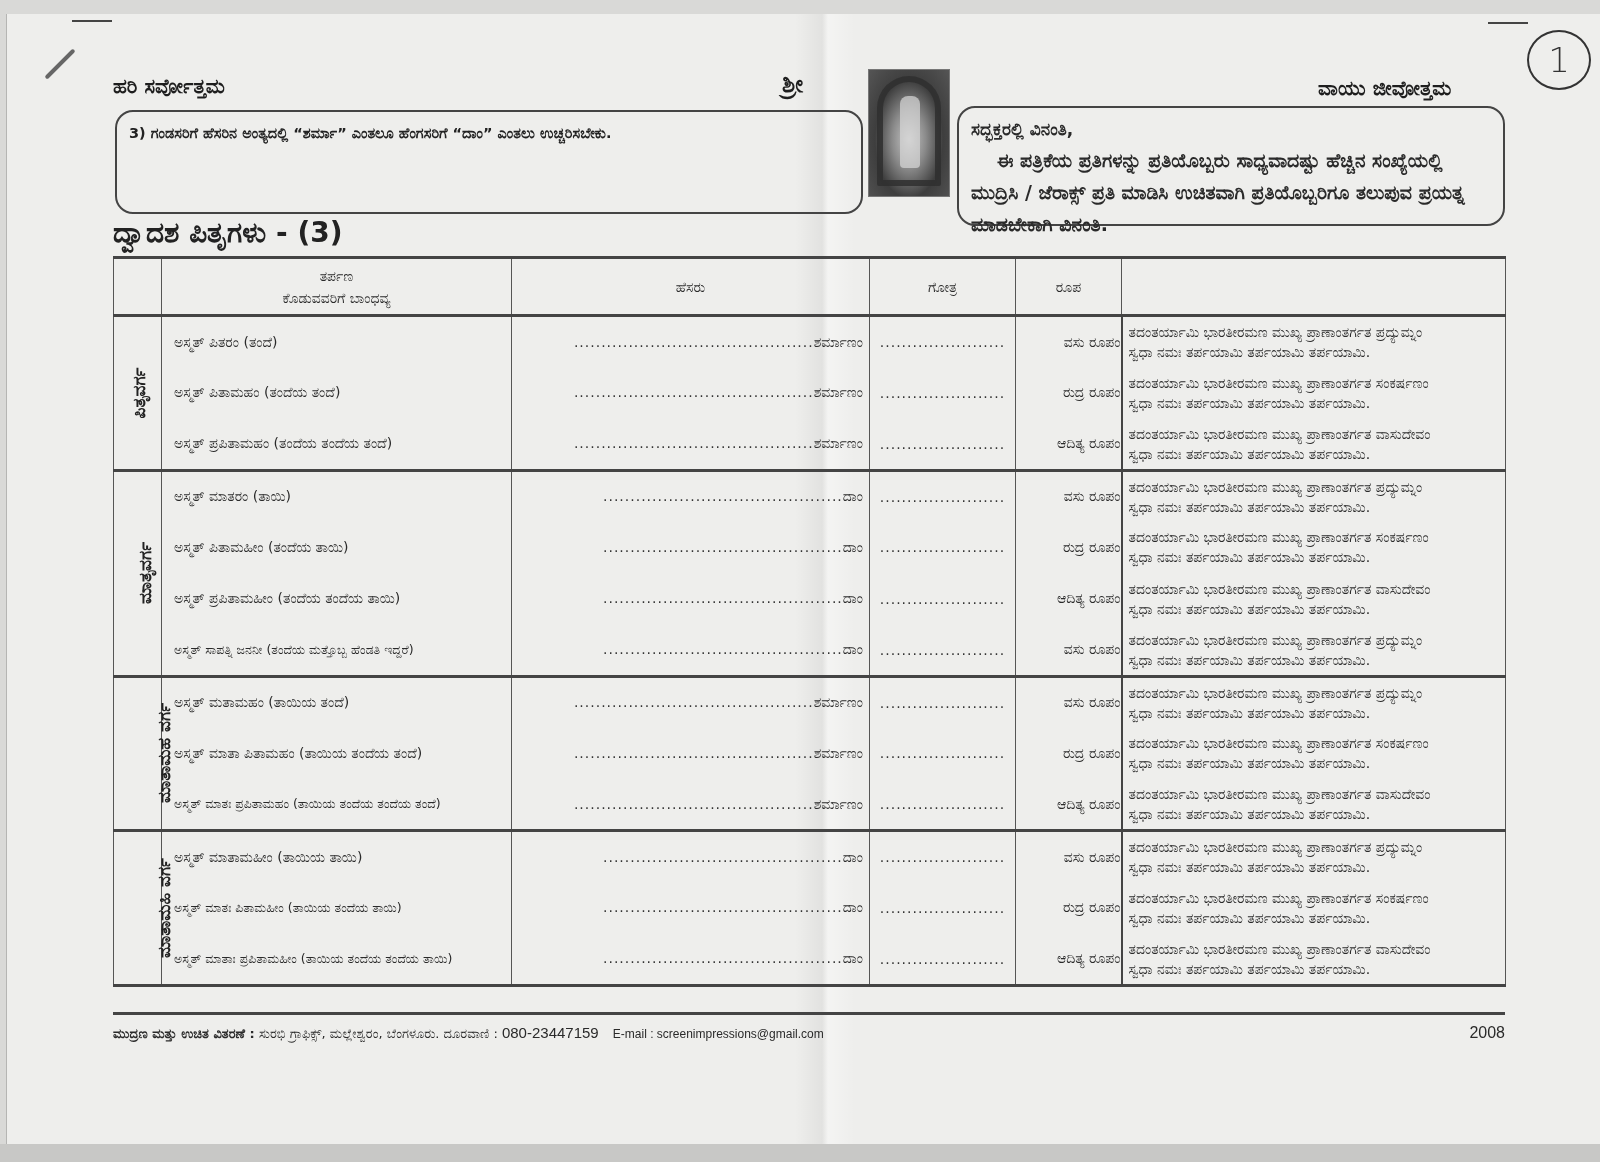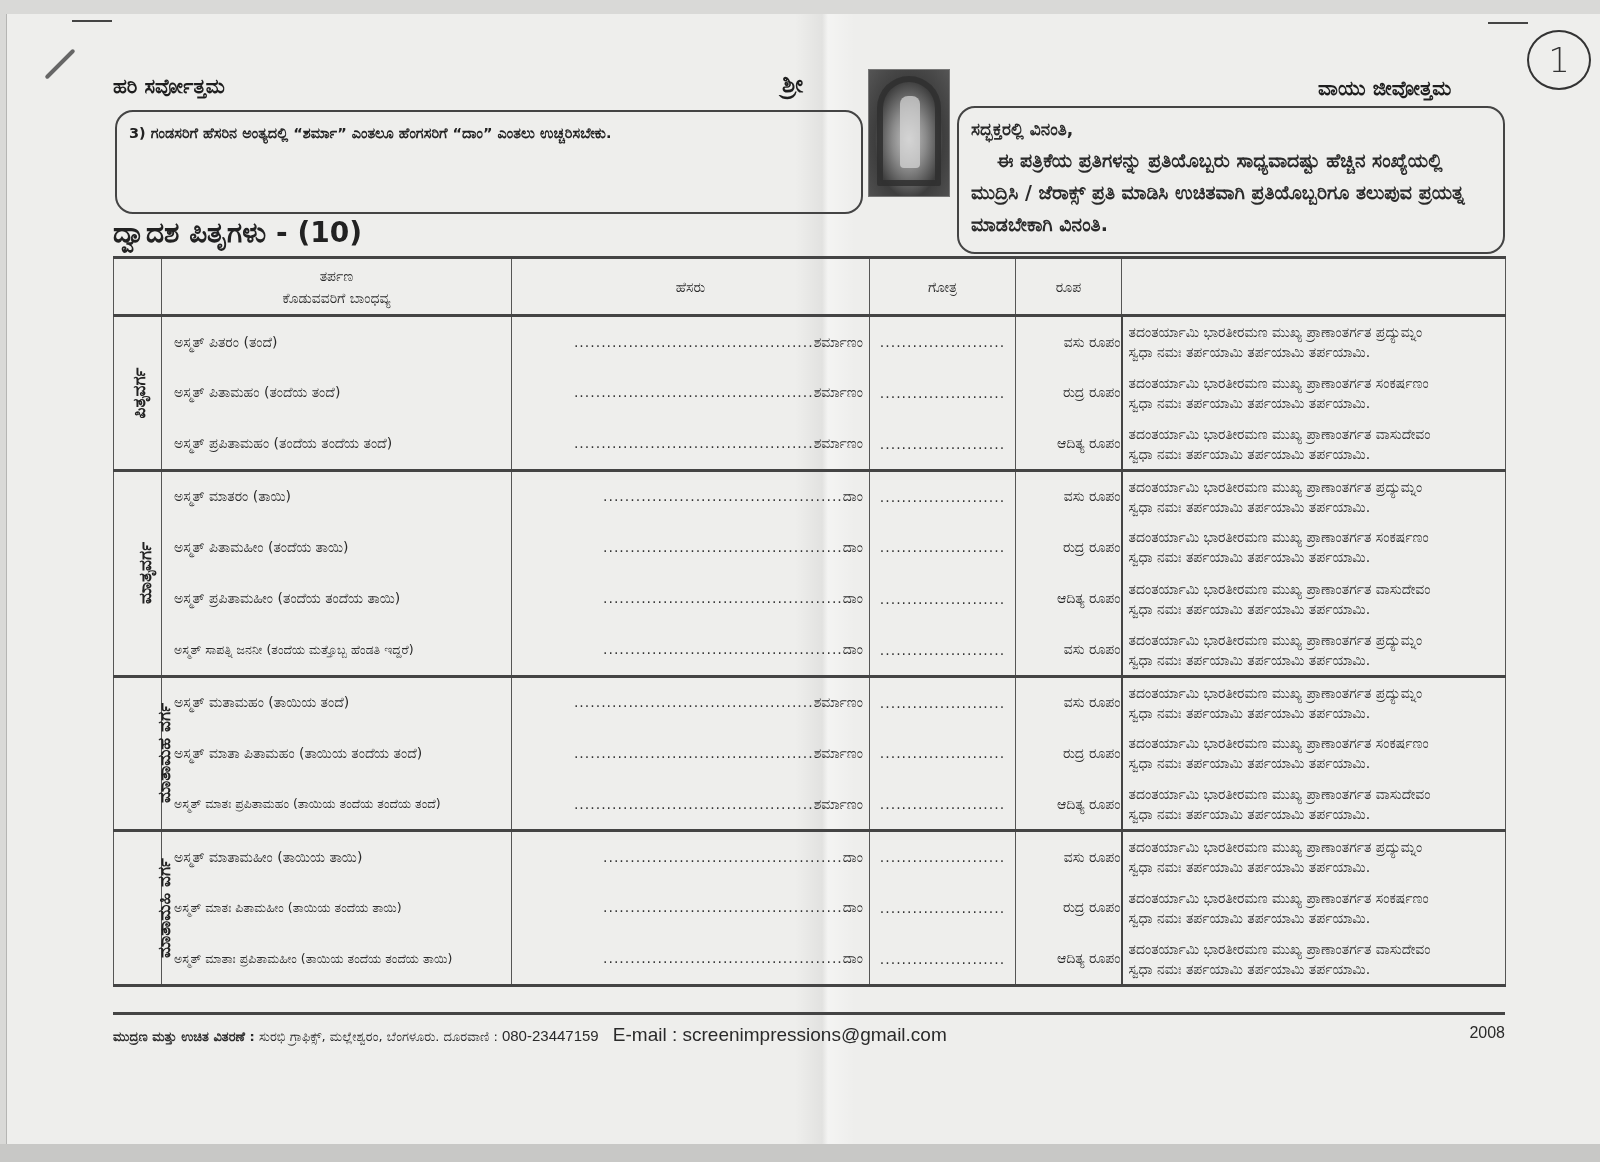--- a/index.html
+++ b/index.html
@@ -38,21 +38,21 @@
     border: 1px solid #777;
   }
   .photo .arch { position: absolute; left: 8px; top: 6px; width: 64px; height: 110px; border: 6px solid #2f2f2f; border-radius: 32px 32px 2px 2px; opacity: 0.85; }
   .photo .figure { position: absolute; left: 31px; top: 26px; width: 20px; height: 72px; background: #d9d9d9; border-radius: 8px 8px 4px 4px; opacity: 0.7; }
   .notice-box {
     position: absolute; left: 115px; top: 110px; width: 748px; height: 104px;
     border: 2px solid #444; border-radius: 18px; padding: 8px 12px;
   }
   .notice-box .ln { font-size: 14.5px; font-weight: bold; line-height: 26px; white-space: nowrap; color: #222; }
   .appeal-box {
-    position: absolute; left: 957px; top: 106px; width: 548px; height: 148px;
+    position: absolute; left: 957px; top: 106px; width: 548px; height: 120px;
     border: 2px solid #444; border-radius: 18px; padding: 6px 12px;
   }
   .appeal-box .greet { font-size: 17px; font-weight: bold; line-height: 30px; }
   .appeal-box .body { font-size: 19px; font-weight: bold; line-height: 32px; text-indent: 26px; }
   .doc-title { position: absolute; left: 113px; top: 216px; font-size: 28px; font-weight: bold; color: #222; white-space: nowrap; }
 
   table.main {
     position: absolute; left: 113px; top: 256px; width: 1392px;
     border-collapse: collapse; table-layout: fixed;
   }
@@ -66,21 +66,21 @@
   .rel { padding-left: 12px; white-space: nowrap; overflow: hidden; }
   .rel.small { font-size: 12.5px; }
   .name { text-align: right; padding-right: 6px; white-space: nowrap; overflow: hidden; }
   .dots { letter-spacing: 1px; color: #333; }
   .gotra { text-align: center; color: #333; letter-spacing: 1px; }
   .rupa { text-align: right; white-space: nowrap; }
   .mantra { font-size: 12.5px; line-height: 20px; padding-left: 6px; white-space: nowrap; overflow: hidden; border-left: 2px solid #444 !important; }
   .footer-line { position: absolute; left: 113px; top: 1012px; width: 1392px; height: 3px; background: #444; }
   .footer { position: absolute; left: 113px; top: 1024px; width: 1392px; font-size: 13px; white-space: nowrap; }
   .footer .lbl { font-weight: bold; }
-  .footer .email { font-family: "Liberation Sans", sans-serif; font-size: 19px; margin-left: 10px; }
+  .footer .email { font-family: "Liberation Sans", sans-serif; font-size: 12px; margin-left: 10px; }
   .footer .phone { font-family: "Liberation Sans", sans-serif; font-size: 15px; }
   .footer .year { position: absolute; right: 0; top: 0; font-family: Liberation Sans, sans-serif; font-size: 16px; }
 </style>
 </head>
 <body>
 
 <div class="sheet"></div>
 <div class="fold"></div>
 <div class="bottom-strip"></div>
 <div class="crop-mark" style="left:72px; top:20px; width:40px;"></div>
@@ -100,21 +100,21 @@
 <div class="photo">
   <div class="arch"></div>
   <div class="figure"></div>
 </div>
 
 <div class="appeal-box">
   <div class="greet">ಸದ್ಭಕ್ತರಲ್ಲಿ ವಿನಂತಿ,</div>
   <div class="body">ಈ ಪತ್ರಿಕೆಯ ಪ್ರತಿಗಳನ್ನು ಪ್ರತಿಯೊಬ್ಬರು ಸಾಧ್ಯವಾದಷ್ಟು ಹೆಚ್ಚಿನ ಸಂಖ್ಯೆಯಲ್ಲಿ ಮುದ್ರಿಸಿ / ಜೆರಾಕ್ಸ್ ಪ್ರತಿ ಮಾಡಿಸಿ ಉಚಿತವಾಗಿ ಪ್ರತಿಯೊಬ್ಬರಿಗೂ ತಲುಪುವ ಪ್ರಯತ್ನ ಮಾಡಬೇಕಾಗಿ ವಿನಂತಿ.</div>
 </div>
 
-<div class="doc-title">ದ್ವಾದಶ ಪಿತೃಗಳು - (10)</div>
+<div class="doc-title">ದ್ವಾದಶ ಪಿತೃಗಳು - (3)</div>
 
 <table class="main">
   <colgroup>
     <col style="width:48px">
       <col style="width:350px">
       <col style="width:358px">
       <col style="width:146px">
       <col style="width:106px">
       <col style="width:384px">
   </colgroup>

